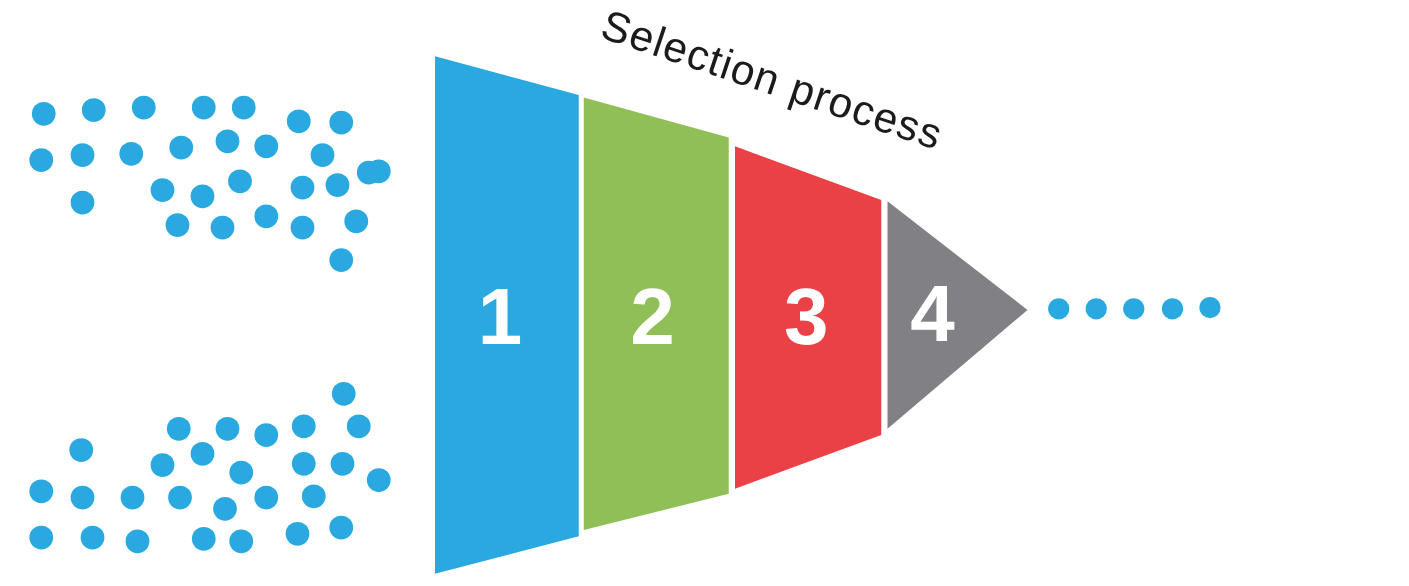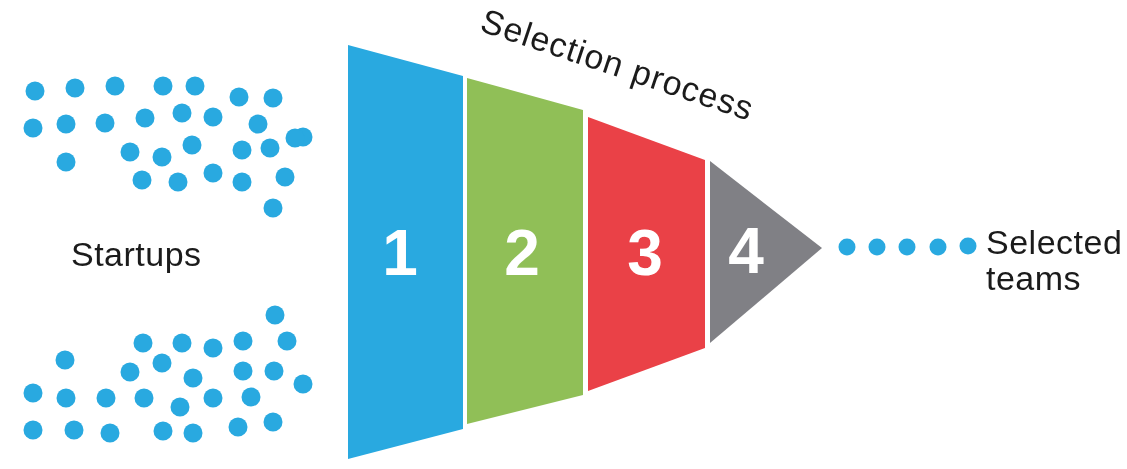--- a/index.html
+++ b/index.html
@@ -126,23 +126,18 @@
     <g>
         <circle cx="847" cy="247" r="8.5" fill="#29A9E0"></circle>
         <circle cx="877" cy="247" r="8.5" fill="#29A9E0"></circle>
         <circle cx="907" cy="247" r="8.5" fill="#29A9E0"></circle>
         <circle cx="938" cy="247" r="8.5" fill="#29A9E0"></circle>
         <circle cx="968" cy="246" r="8.5" fill="#29A9E0"></circle>
       </g>
   </svg>
 
   <div class="label label-startups">
-    <div>Startups</div>
   </div>
 
   <div class="label label-title">Selection process</div>
 
-  <div class="label label-selected">
-    <div>Selected</div>
-    <div>teams</div>
-  </div>
 
 </div>
 
 </body></html>

